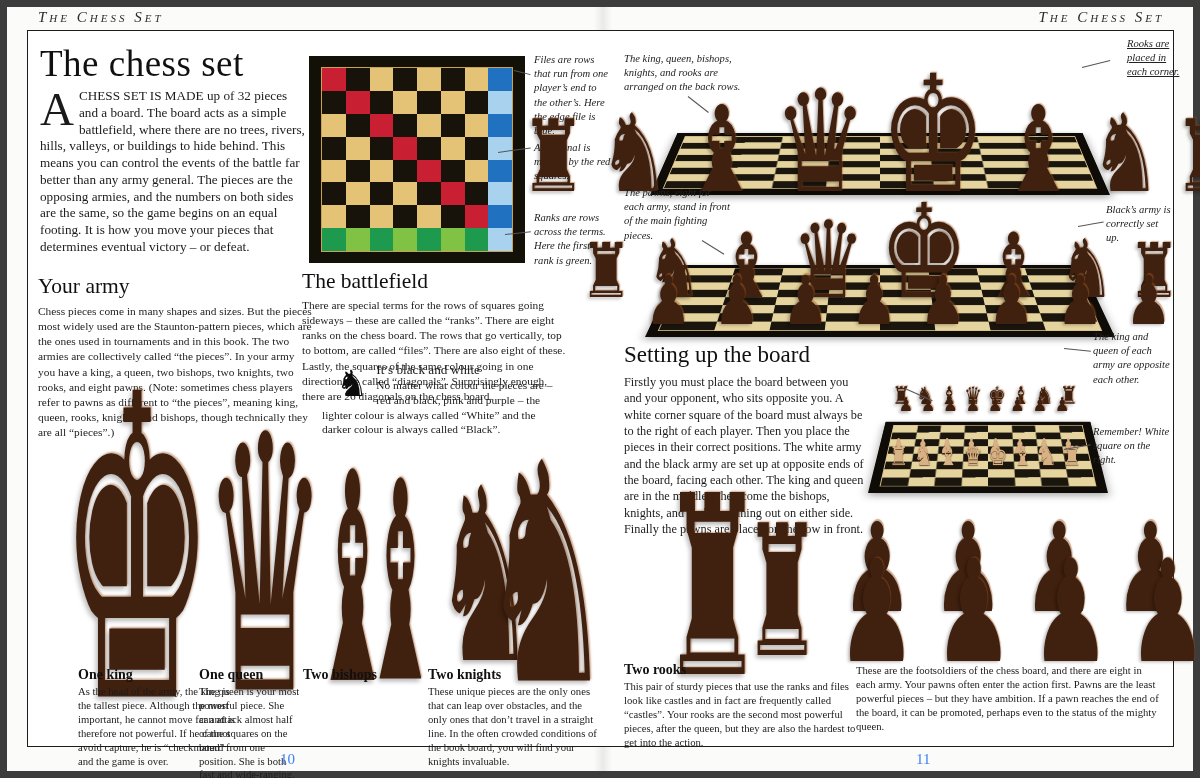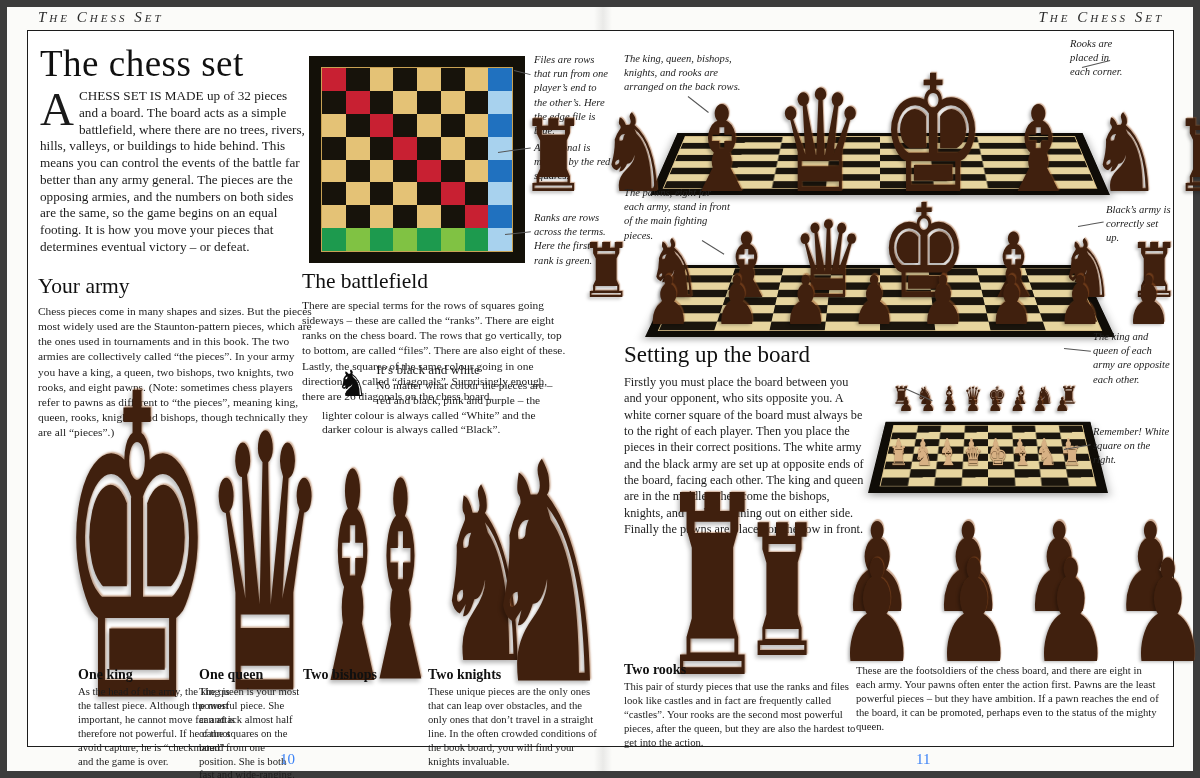--- a/index.html
+++ b/index.html
@@ -200,21 +200,21 @@
     <span style="font-size:74px;">♜</span>
     <span style="font-size:80px;">♞</span>
     <span style="font-size:88px;">♝</span>
     <span style="font-size:105px;">♛</span>
     <span style="font-size:120px;">♚</span>
     <span style="font-size:88px;">♝</span>
     <span style="font-size:80px;">♞</span>
     <span style="font-size:74px;">♜</span>
   </div>
   <div class="ann" style="left:624px; top:52px; width:118px;">The king, queen, bishops, knights, and rooks are arranged on the back rows.</div>
-  <div class="ann" style="left:1070px; top:37px; width:58px;">Rooks are placed in each corner.</div>
+  <div class="ann" style="left:1127px; top:37px; width:58px;text-decoration:underline;">Rooks are placed in each corner.</div>
   <div class="leader" style="left:688px; top:96px; width:26px; transform:rotate(38deg);"></div>
   <div class="leader" style="left:1082px; top:67px; width:29px; transform:rotate(-14deg);"></div>
 
   <div class="board3d b3d-2">
       <div class="checker"></div>
     </div>
   <div class="prow" style="left:645px; width:470px; top:218px; gap:14px; transform:scaleY(1.3);">
     <span style="font-size:58px;">♜</span>
     <span style="font-size:62px;">♞</span>
     <span style="font-size:69px;">♝</span>

